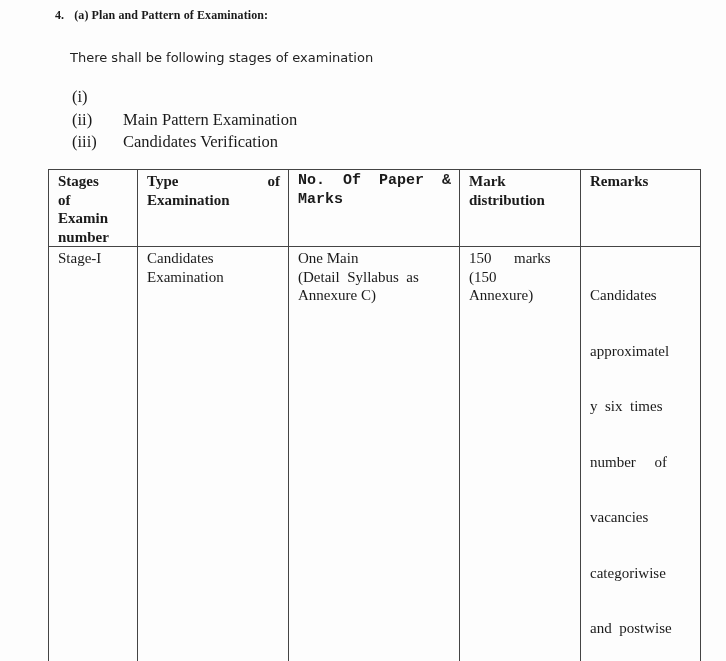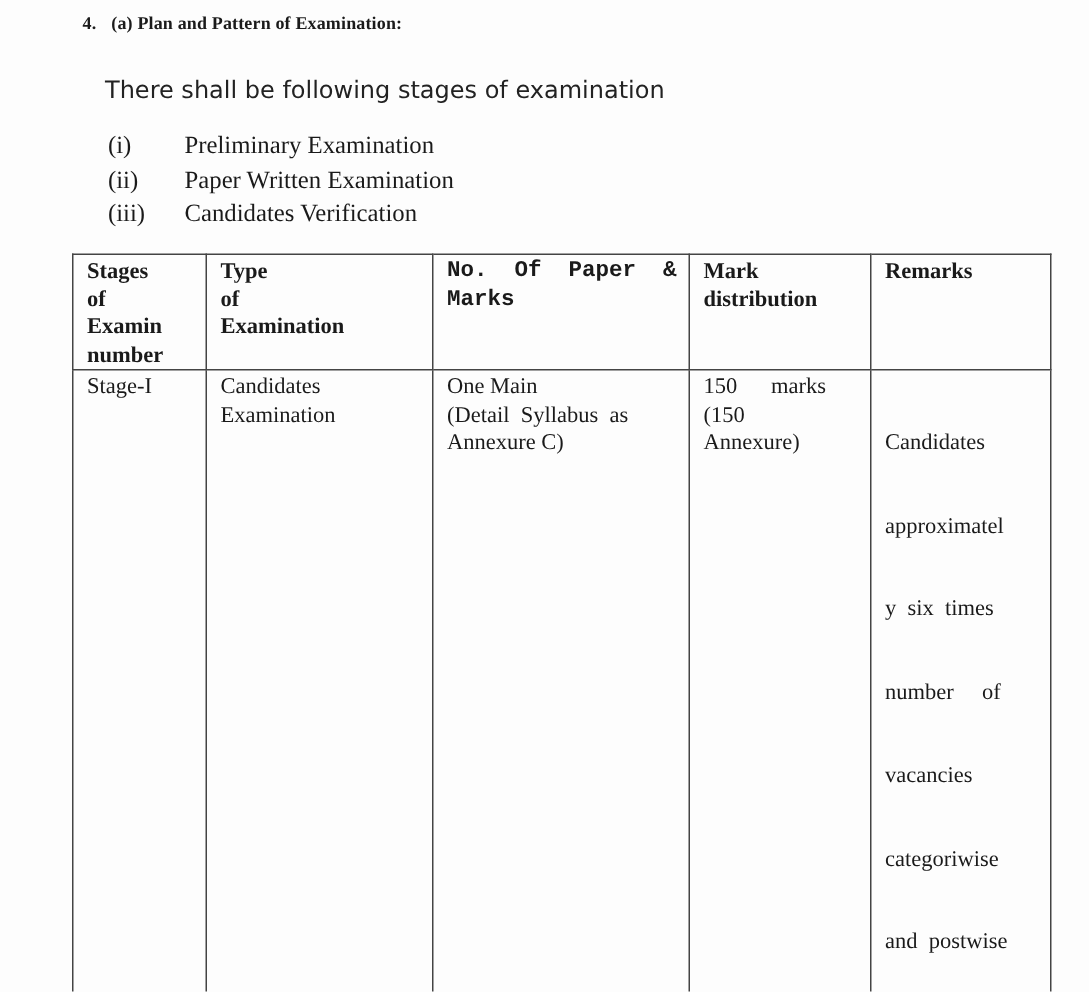--- a/index.html
+++ b/index.html
@@ -1,46 +1,45 @@
 <!DOCTYPE html>
 <html><head>
 <meta charset="utf-8">
 <style>
   html, body { margin:0; padding:0; }
   body { width:726px; height:661px; background:#fdfdfd; position:relative; overflow:hidden; color:#1a1a1a; }
   .heading { position:absolute; left:55px; top:8px; font-family:"Liberation Serif", serif; font-weight:bold; font-size:12px; letter-spacing:0.1px; }
   .heading .num { margin-right:10px; }
-  .intro { position:absolute; left:70px; top:50px; font-family:"DejaVu Sans", sans-serif; font-size:16px; color:#222; }
+  .intro { position:absolute; left:70px; top:50px; font-family:"DejaVu Sans", sans-serif; font-size:13px; color:#222; }
   .stages { position:absolute; left:72px; top:86px; font-family:"Liberation Serif", serif; font-size:16.5px; line-height:22.5px; }
   .stage-item { display:flex; }
   .stage-item .roman { width:51px; }
   table.exam { position:absolute; left:48px; top:169px; border-collapse:collapse; font-family:"Liberation Serif", serif; font-size:15px; line-height:18.5px; }
   table.exam td, table.exam th { border:1.2px solid #444; vertical-align:top; padding:2px 8px 0 9px; text-align:left; }
   table.exam th { font-weight:bold; }
   .c1 { width:71px; } .c2 { width:133px; } .c3 { width:144px;font-family:Liberation Mono, monospace; } .c4 { width:103px; } .c5 { width:102px; }
   .r-head { height:73px; } .r1 { height:306px; }
-  .jl { display:flex; justify-content:space-between;flex-direction:column; }
+  .jl { display:flex; justify-content:space-between; }
 </style>
 </head>
 <body>
 
 <div class="heading">
   <span class="num">4.</span><span>(a)  Plan and Pattern of Examination:</span>
 </div>
 
 <div class="intro">There shall be following stages of examination</div>
 
 <div class="stages">
   <div class="stage-item">
     <span class="roman">(i)</span>
-    <span>Preliminary Examination</span>
   </div>
   <div class="stage-item">
     <span class="roman">(ii)</span>
-    <span>Paper Written Examination</span>
+    <span>Main Pattern Examination</span>
   </div>
   <div class="stage-item">
     <span class="roman">(iii)</span>
     <span>Candidates Verification</span>
   </div>
 </div>
 
 <table class="exam">
   <tbody>
       <tr class="r-head">

